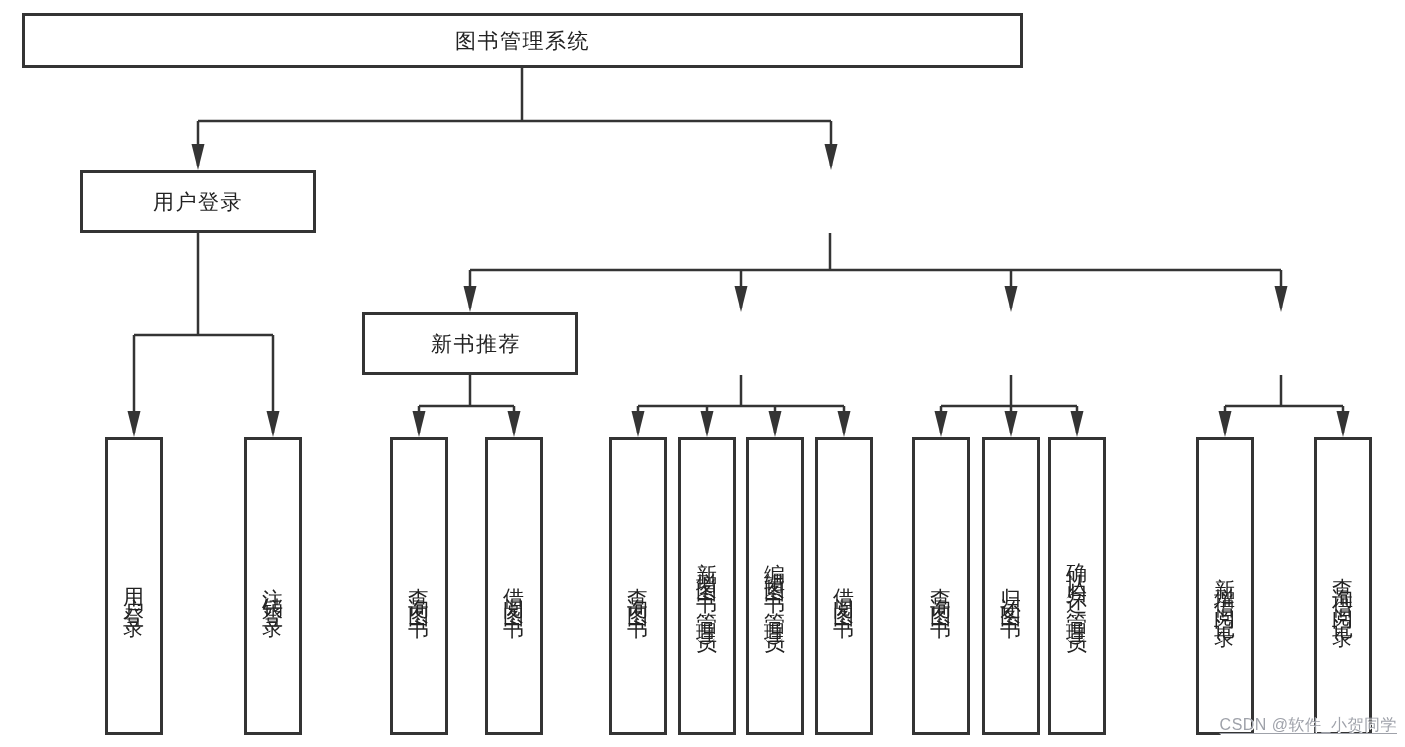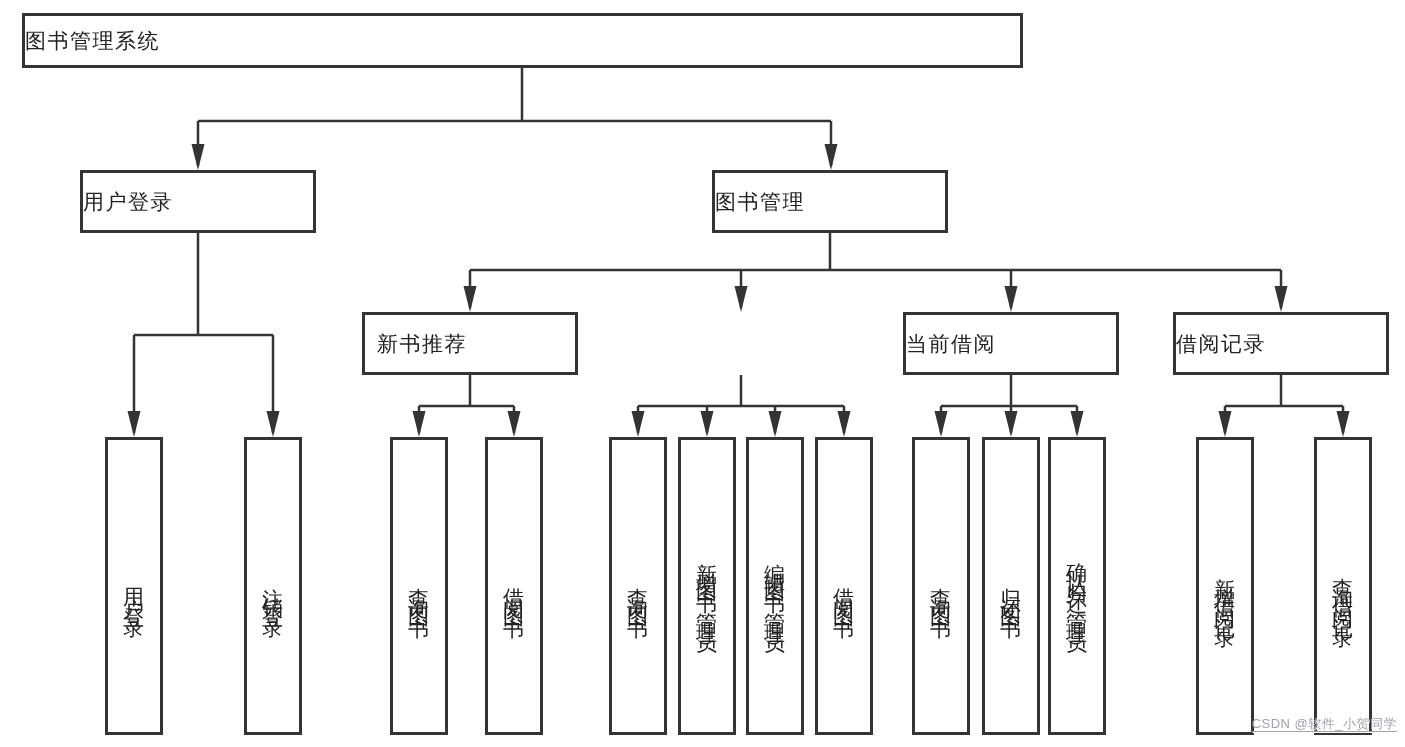--- a/index.html
+++ b/index.html
@@ -29,20 +29,21 @@
     pointer-events: none;
   }
   .connectors path { stroke: var(--line); fill: none; stroke-width: 2.5; }
   .connectors polygon { fill: var(--line); }
   .node {
     position: absolute;
     background: var(--background);
     border: 3px solid var(--box_border);
     display: flex;
     align-items: center;
+    justify-content: center;
     color: var(--text);
     font-size: 21px;
     letter-spacing: 1.5px;
     white-space: nowrap;
   }
   .leaf {
     position: absolute;
     top: 437px;
     width: 58px;
     height: 298px;
@@ -59,21 +60,21 @@
     font-size: 21px;
     line-height: 1;
     letter-spacing: 10px;
     margin-bottom: -10px; 
     white-space: nowrap;
   }
   .watermark {
     position: absolute;
     top: 715px;
     right: 8px;
-    font-size: 13px;
+    font-size: 16px;
     color: var(--watermark);
     letter-spacing: 0.5px;
     text-decoration: underline;
     text-underline-offset: 3px;
     text-shadow: 1px 1px 0 #ffffff;
     z-index: 5;
     white-space: nowrap;
   }
 </style>
 </head>
@@ -111,32 +112,23 @@
       <polygon points="1336.5,411 1349.5,411 1343,437"></polygon>
     </svg>
 
   <div class="node" style="left:22px; top:13px; width:1001px; height:55px;">
     <span>图书管理系统</span>
   </div>
 
   <div class="node" style="left:80px; top:170px; width:236px; height:63px;">
     <span>用户登录</span>
   </div>
-  <div class="node" style="left:712px; top:170px; width:236px; height:63px;">
-    <span>图书管理</span>
-  </div>
 
   <div class="node" style="left:362px; top:312px; width:216px; height:63px;padding-left:12px;">
     <span>新书推荐</span>
-  </div>
-  <div class="node" style="left:903px; top:312px; width:216px; height:63px;">
-    <span>当前借阅</span>
-  </div>
-  <div class="node" style="left:1173px; top:312px; width:216px; height:63px;">
-    <span>借阅记录</span>
   </div>
 
   <div class="leaf" style="left:105px;">
     <span class="vtext">用户登录</span>
   </div>
   <div class="leaf" style="left:244px;">
     <span class="vtext">注销登录</span>
   </div>
 
   <div class="leaf" style="left:390px;">

